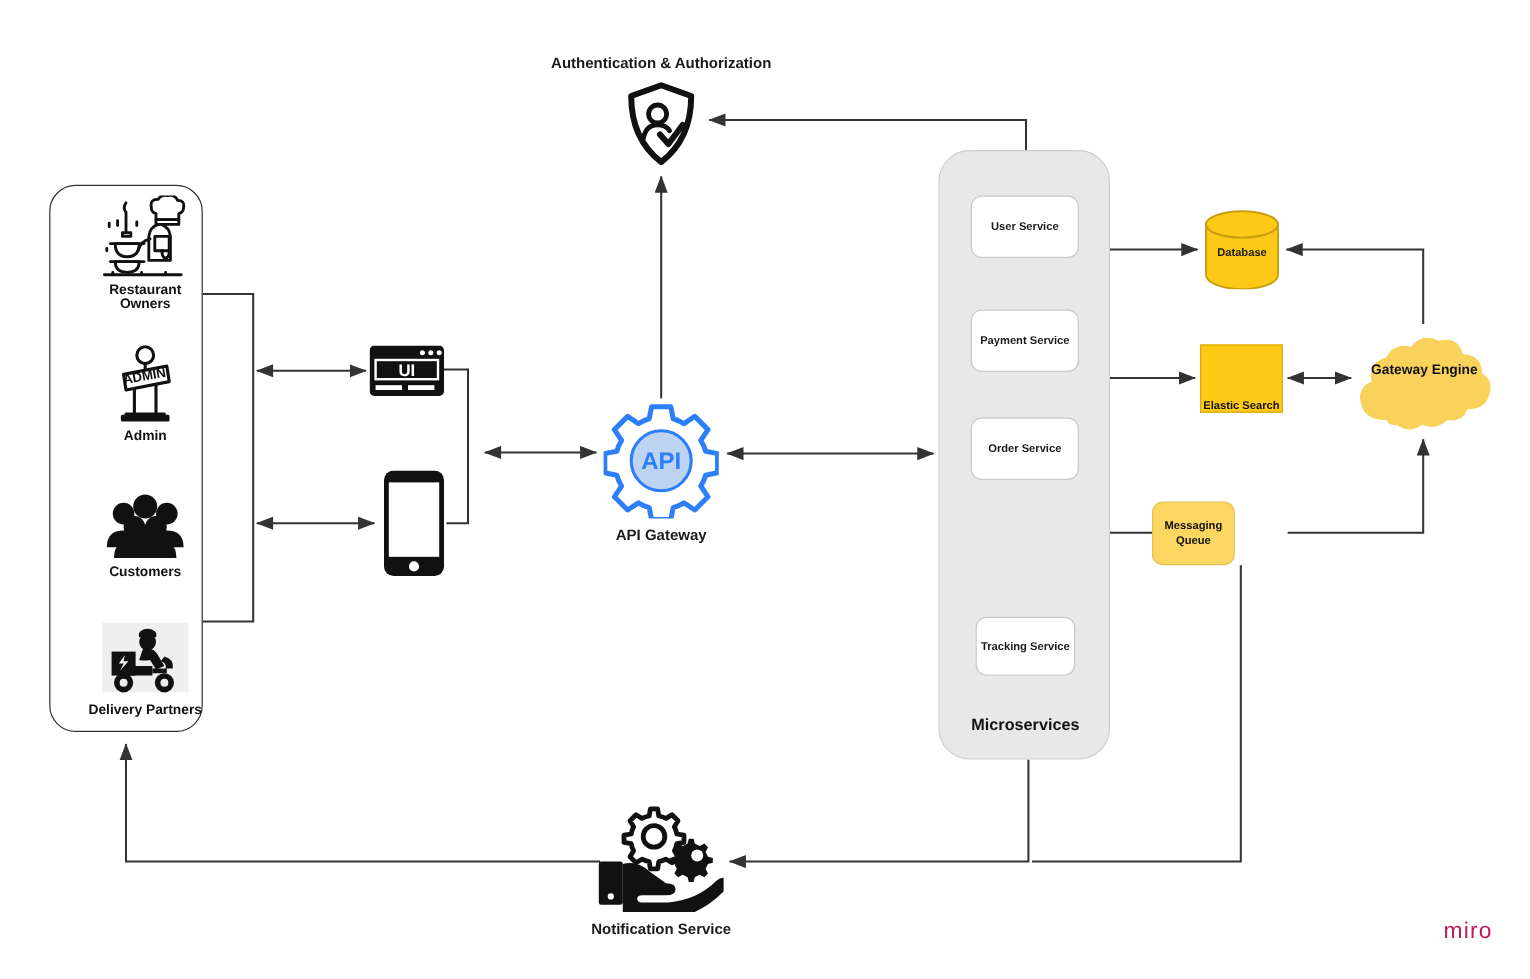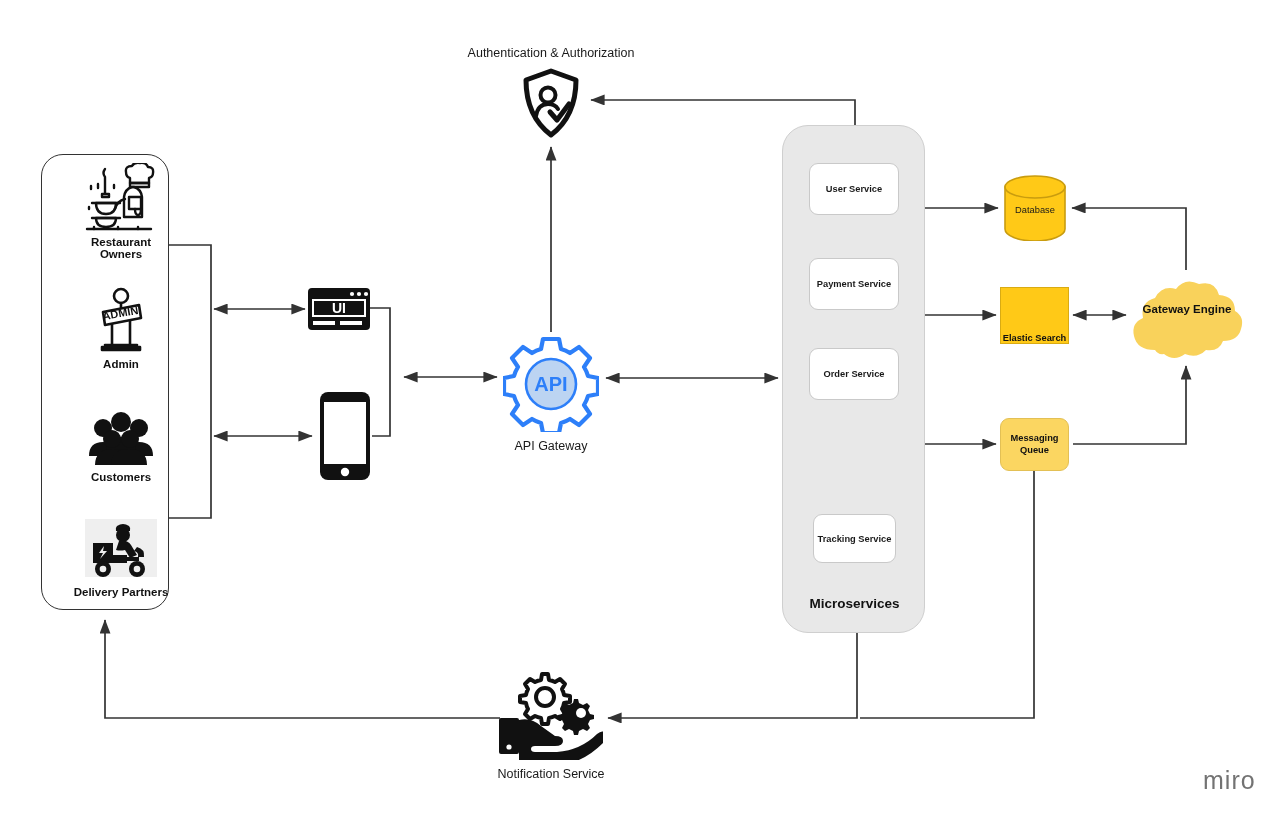--- a/index.html
+++ b/index.html
@@ -6,21 +6,21 @@
   html, body {
     width: 1275px; height: 816px;
     background: #ffffff;
     font-family: "Liberation Sans", sans-serif;
     overflow: hidden;
   }
   #canvas { position: relative; width: 1275px; height: 816px; }
 
   svg.wires { position: absolute; left: 0; top: 0; width: 1275px; height: 816px; pointer-events: none; }
 
-  .lbl { position: absolute; font-weight: normal; color: #1a1a1a; text-align: center; white-space: nowrap; }
+  .lbl { position: absolute; font-weight: bold; color: #1a1a1a; text-align: center; white-space: nowrap; }
 
   
   #actors-panel {
     position: absolute; left: 41px; top: 154px; width: 128px; height: 456px;
     border: 1.6px solid #333; border-radius: 22px; background: #fff;
   }
   .actor { position: absolute; width: 128px; text-align: center; padding-left: 32px; }
   .actor .icon-wrap { height: 70px; display: flex; align-items: flex-end; justify-content: center; }
   .actor .actor-label { font-size: 11.5px; font-weight: bold; color: #111; margin-top: 3px; }
 
@@ -57,40 +57,40 @@
   #database-label { left: 1002px; top: 205px; width: 66px; font-size: 9.3px; }
 
   #elastic-search {
     position: absolute; left: 1000px; top: 287px; width: 69px; height: 57px;
     background: #FFC917; border: 1px solid #d9ab13;
     display: flex; align-items: flex-end; justify-content: center;
   }
   #elastic-search-label { font-size: 9.3px; font-weight: bold; color: #111; }
 
   #messaging-queue {
-    position: absolute; left: 1000px; top: 418px; width: 69px; height: 53px;
+    position: absolute; left: 960px; top: 418px; width: 69px; height: 53px;
     background: #FBD661; border: 1px solid #e3c055; border-radius: 9px;
     display: flex; align-items: center; justify-content: center;
     font-size: 9.3px; font-weight: bold; color: #111; text-align: center; line-height: 1.25;
   }
 
   #tracking-engine { position: absolute; left: 1122px; top: 264px; width: 130px; height: 104px; }
   #tracking-engine-label {
     position: absolute; left: 1122px; top: 303px; width: 130px; text-align: center;
     font-size: 11.5px; font-weight: bold; color: #111;
   }
 
   
   #notification-service { position: absolute; left: 497px; top: 668px; width: 106px; height: 92px; }
   #notification-label { left: 466px; top: 767px; width: 170px; font-size: 12.5px; }
 
   
   #miro-watermark {
     position: absolute; left: 1203px; top: 766px;
-    font-size: 25px; color: #737373; letter-spacing: 1px; font-weight: normal;
+    font-size: 19px; color: #be185d; letter-spacing: 1px; font-weight: normal;
   }
 </style>
 </head>
 <body>
 
 <div id="canvas">
 
   <svg class="wires" viewBox="0 0 1275 816">
     <defs>
       <marker id="arrow" markerWidth="9" markerHeight="9" refX="8" refY="3.2" orient="auto">

